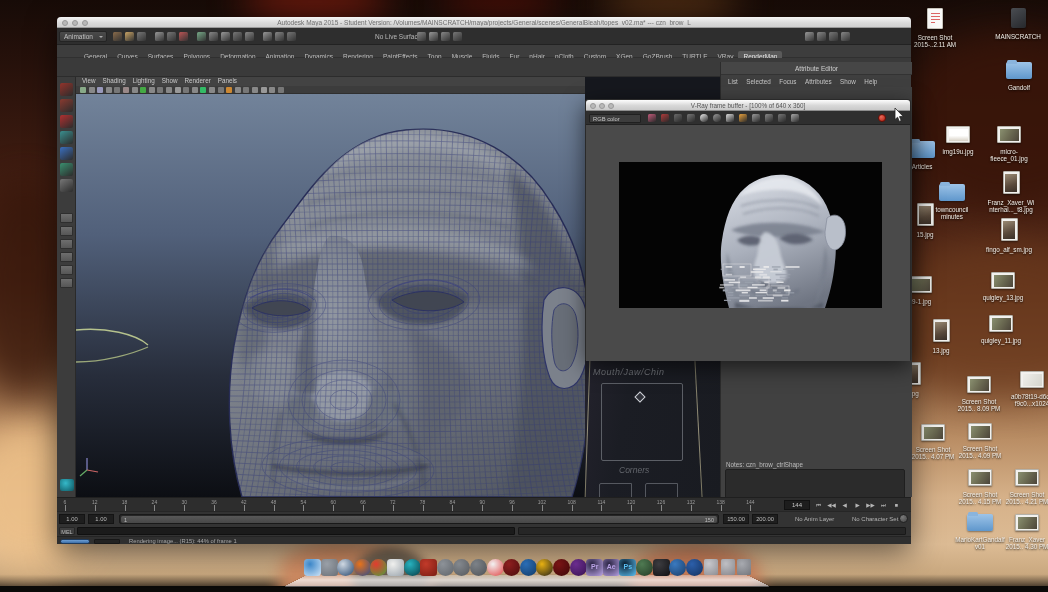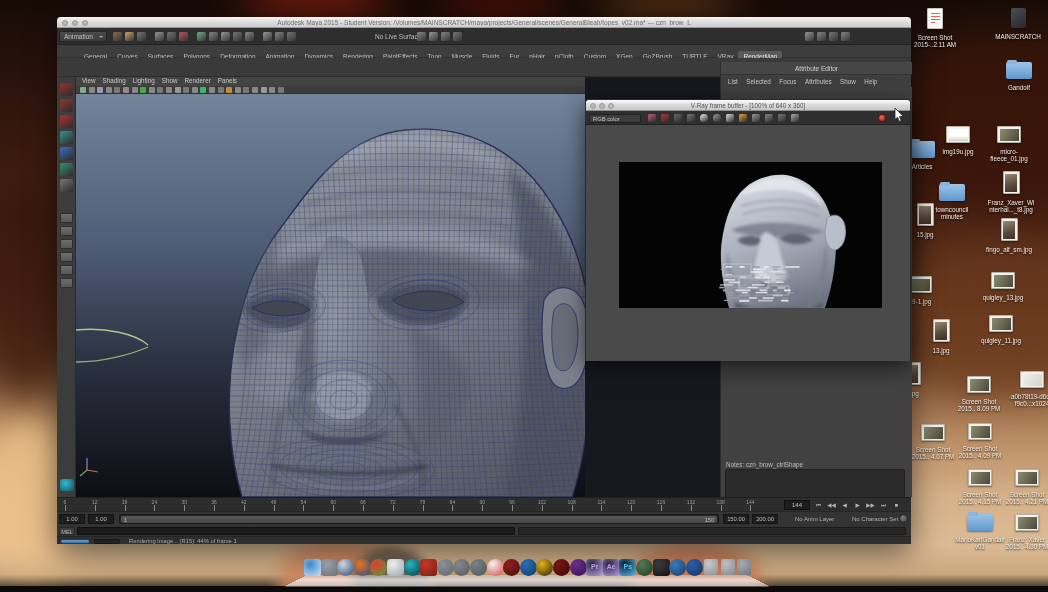--- a/index.html
+++ b/index.html
@@ -583,20 +583,30 @@
           <div class="vpi" style="left: 46px; top: 1.5px; background: rgb(119, 119, 119);"></div>
           <div class="vpi" style="left: 54.6px; top: 1.5px; background: rgb(136, 136, 136);"></div>
           <div class="vpi" style="left: 63.2px; top: 1.5px; background: rgb(68, 102, 170);"></div>
           <div class="vpi" style="left: 71.8px; top: 1.5px; background: rgb(136, 136, 136);"></div>
           <div class="vpi" style="left: 80.4px; top: 1.5px; background: rgb(153, 153, 153);"></div>
           <div class="vpi" style="left: 89px; top: 1.5px; background: rgb(119, 119, 119);"></div>
           <div class="vpi" style="left: 97.6px; top: 1.5px; background: rgb(136, 136, 136);"></div>
           <div class="vpi" style="left: 106.2px; top: 1.5px; background: rgb(187, 51, 51);"></div>
           <div class="vpi" style="left: 114.8px; top: 1.5px; background: rgb(136, 136, 136);"></div>
         </div>
+      <div id="board">
+        <div class="board-line" style="left:2px;top:0;height:136px;transform:rotate(2deg);"></div>
+        <div class="board-line" style="left:113px;top:0;height:136px;transform:rotate(-3deg);"></div>
+        <div id="board-title">Mouth/Jaw/Chin</div>
+        <div id="board-rect"></div>
+        <div id="board-diamond"></div>
+        <div id="board-corners">Corners</div>
+        <div class="board-small-rect" style="left:14px;"></div>
+        <div class="board-small-rect" style="left:60px;"></div>
+      </div>
     </div>
 
     <div id="ae">
       <div id="ae-header">Attribute Editor</div>
       <div id="ae-menus"><span>List</span><span>Selected</span><span>Focus</span><span>Attributes</span><span>Show</span><span>Help</span></div>
       <div id="ae-body">
         <div id="ae-notes-label">Notes: czn_brow_ctrlShape</div>
         <div id="ae-notes"></div>
         <div id="ae-buttons">
             <div class="ae-btn" style="left: 4px; width: 59px;">Select</div>

